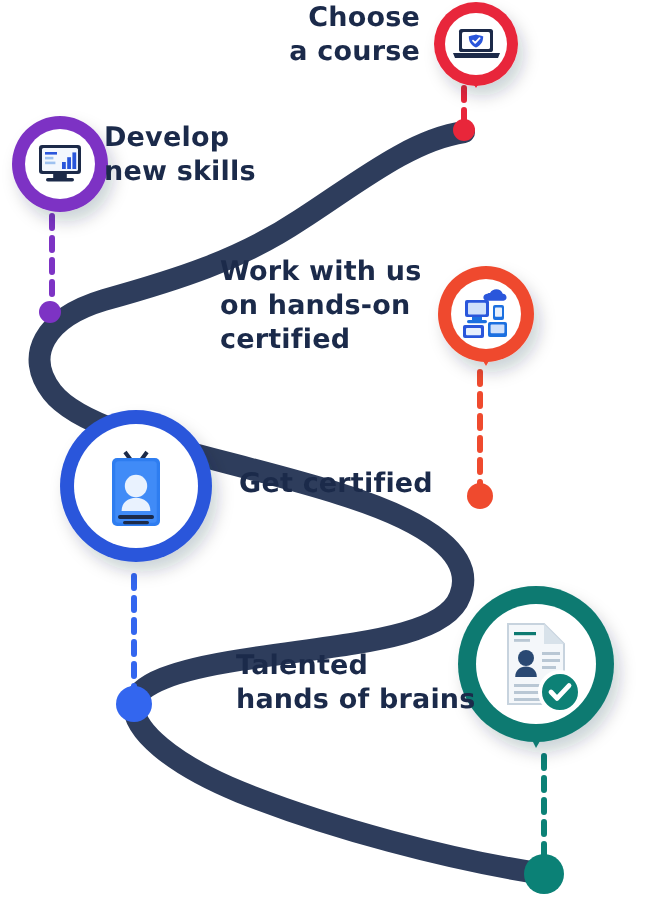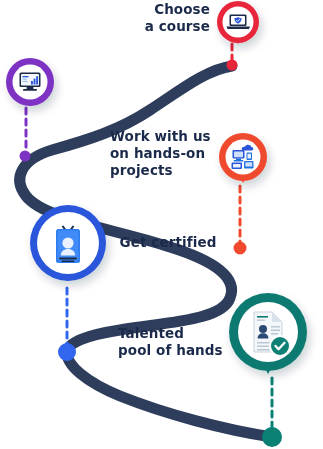--- a/index.html
+++ b/index.html
@@ -161,20 +161,22 @@
         <rect x="257" y="345.5" width="23" height="1.5" fill="#b9c7d4"></rect>
         <rect x="257" y="349" width="14" height="1.5" fill="#b9c7d4"></rect>
         <circle cx="280" cy="346" r="10" fill="#0b8176" stroke="#ffffff" stroke-width="2"></circle>
         <path d="M275.5,346 l3,3.2 l6,-6.4" fill="none" stroke="#ffffff" stroke-width="2.4" stroke-linecap="round" stroke-linejoin="round"></path>
       </g>
     </g>
   </svg>
 
   <div class="step-label lbl-choose">Choose
 a course</div>
+  <div class="step-label lbl-develop">Develop
+new skills</div>
   <div class="step-label lbl-work">Work with us
 on hands-on
-projects</div>
+certified</div>
   <div class="step-label lbl-certified">Get certified</div>
   <div class="step-label lbl-talented">Talented
-pool of hands</div>
+hands of brains</div>
 
 </div>
 
 </body></html>

